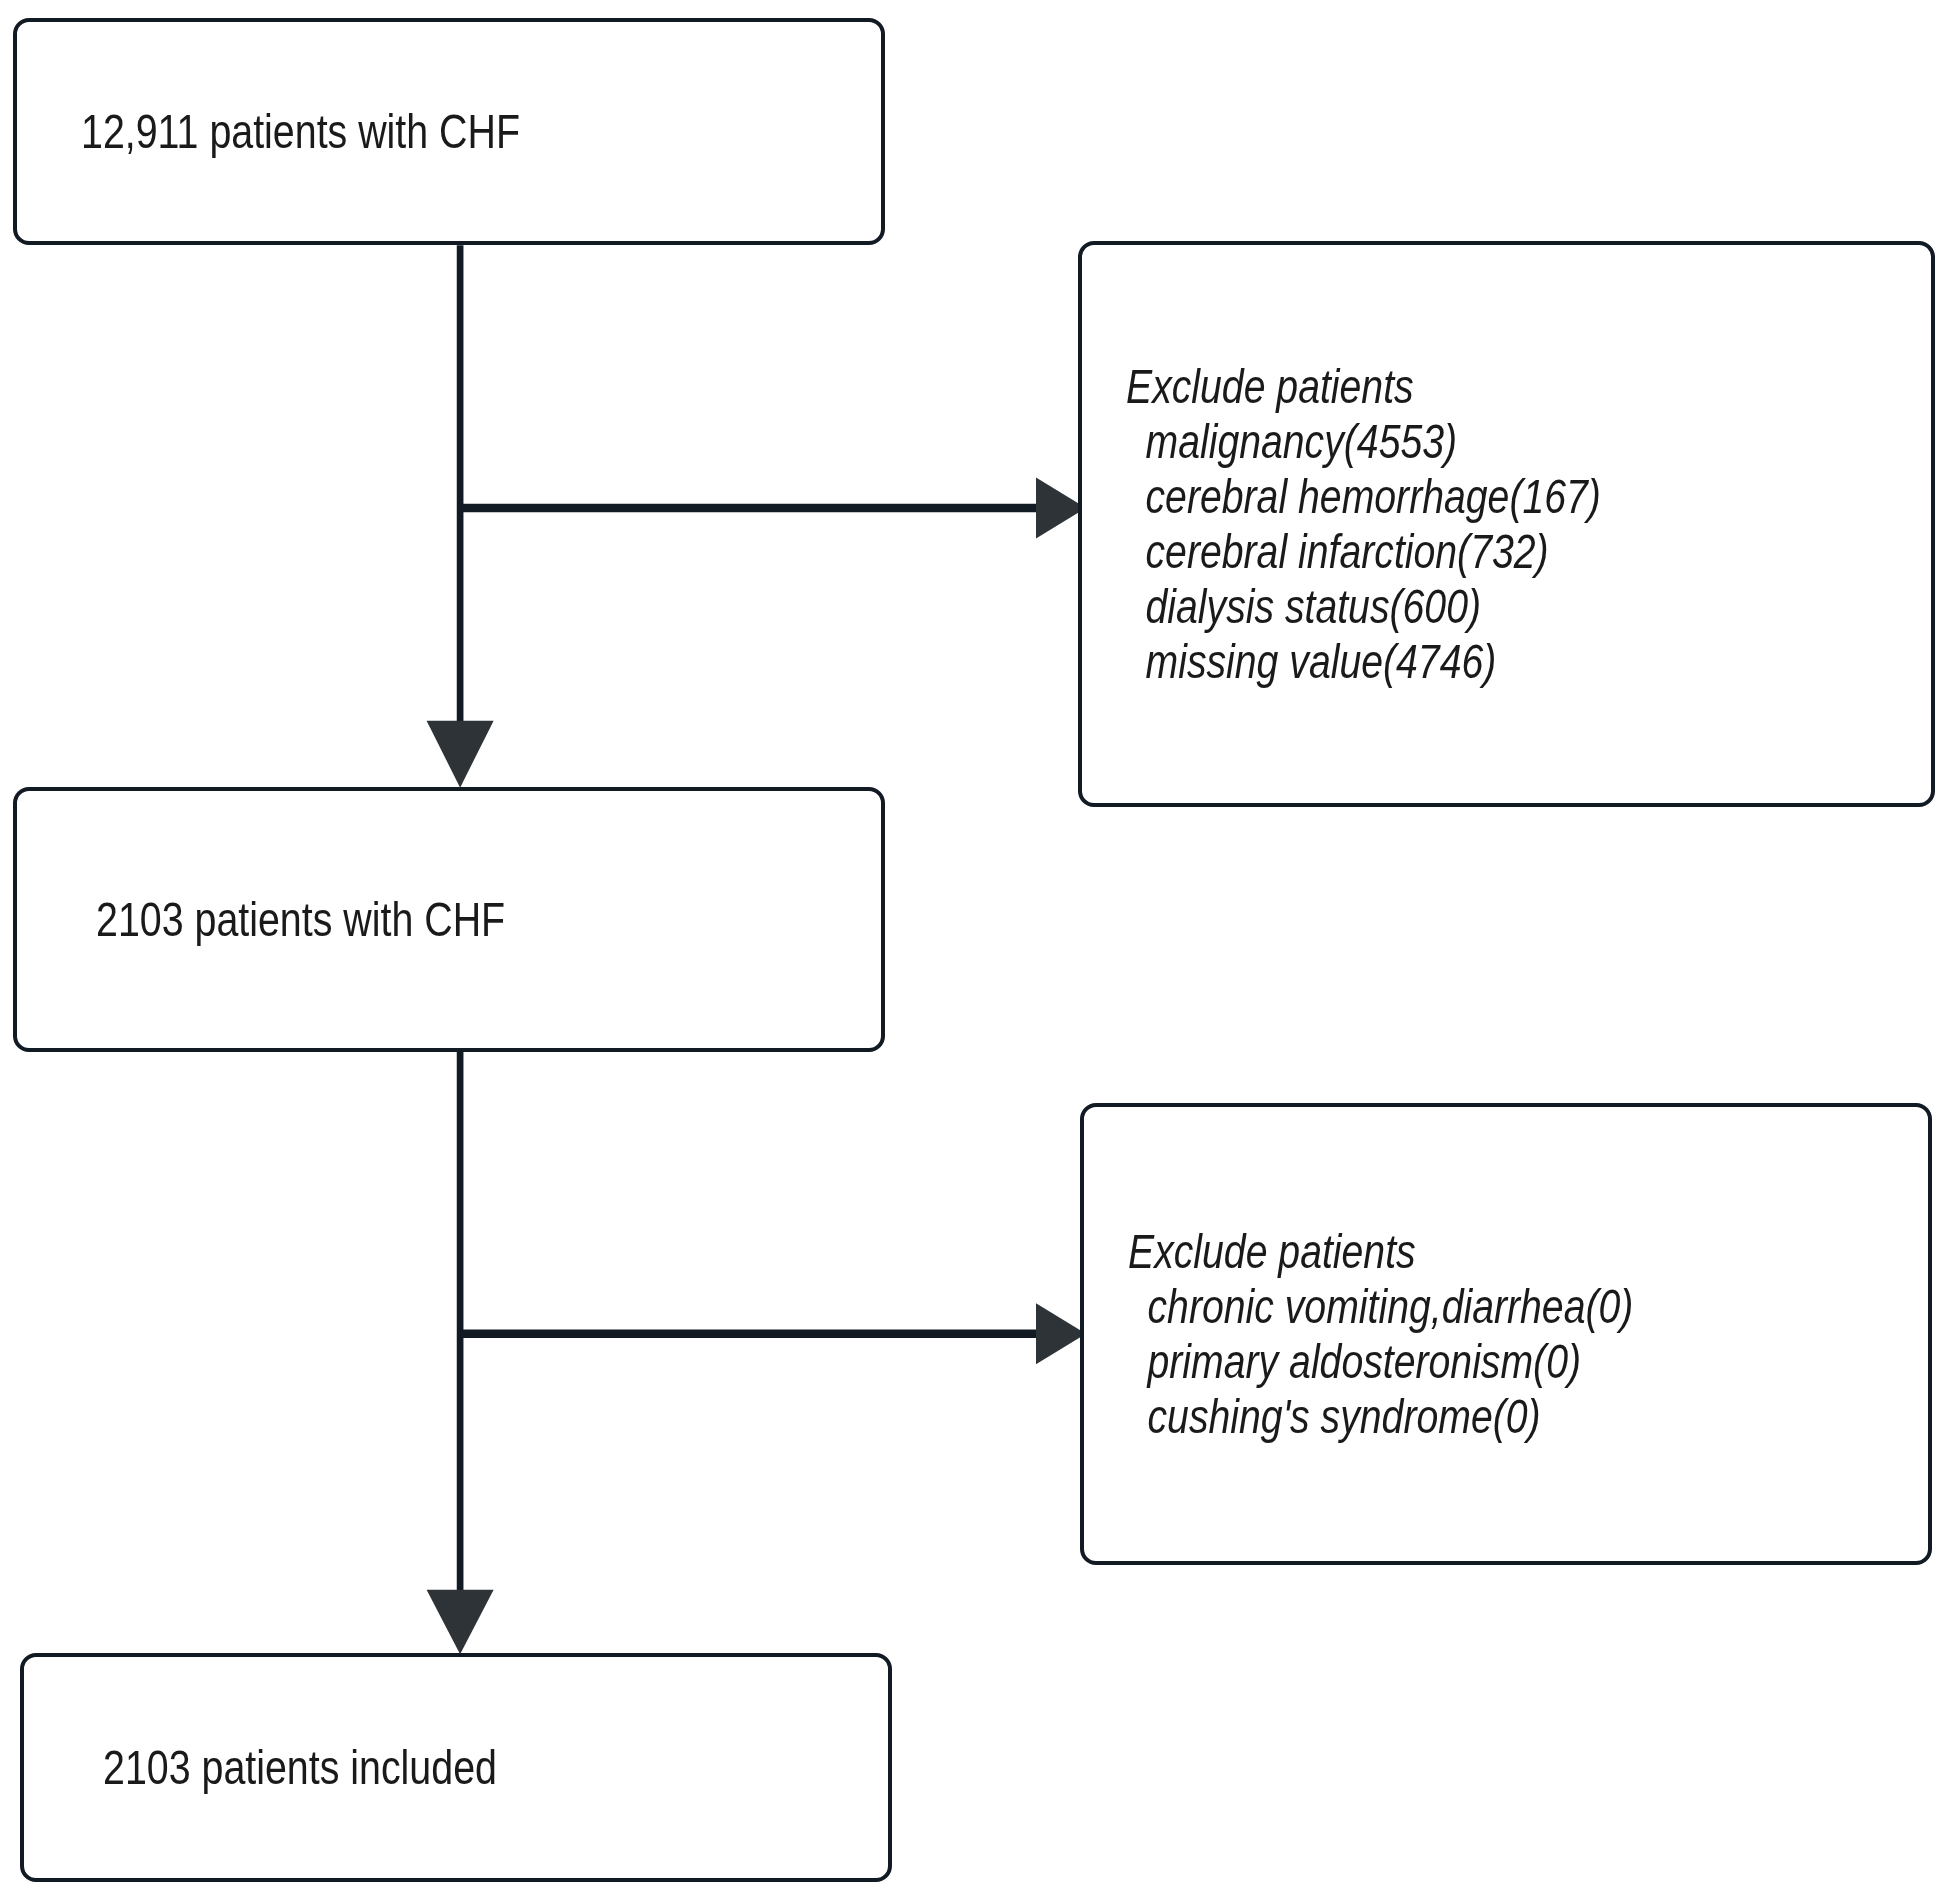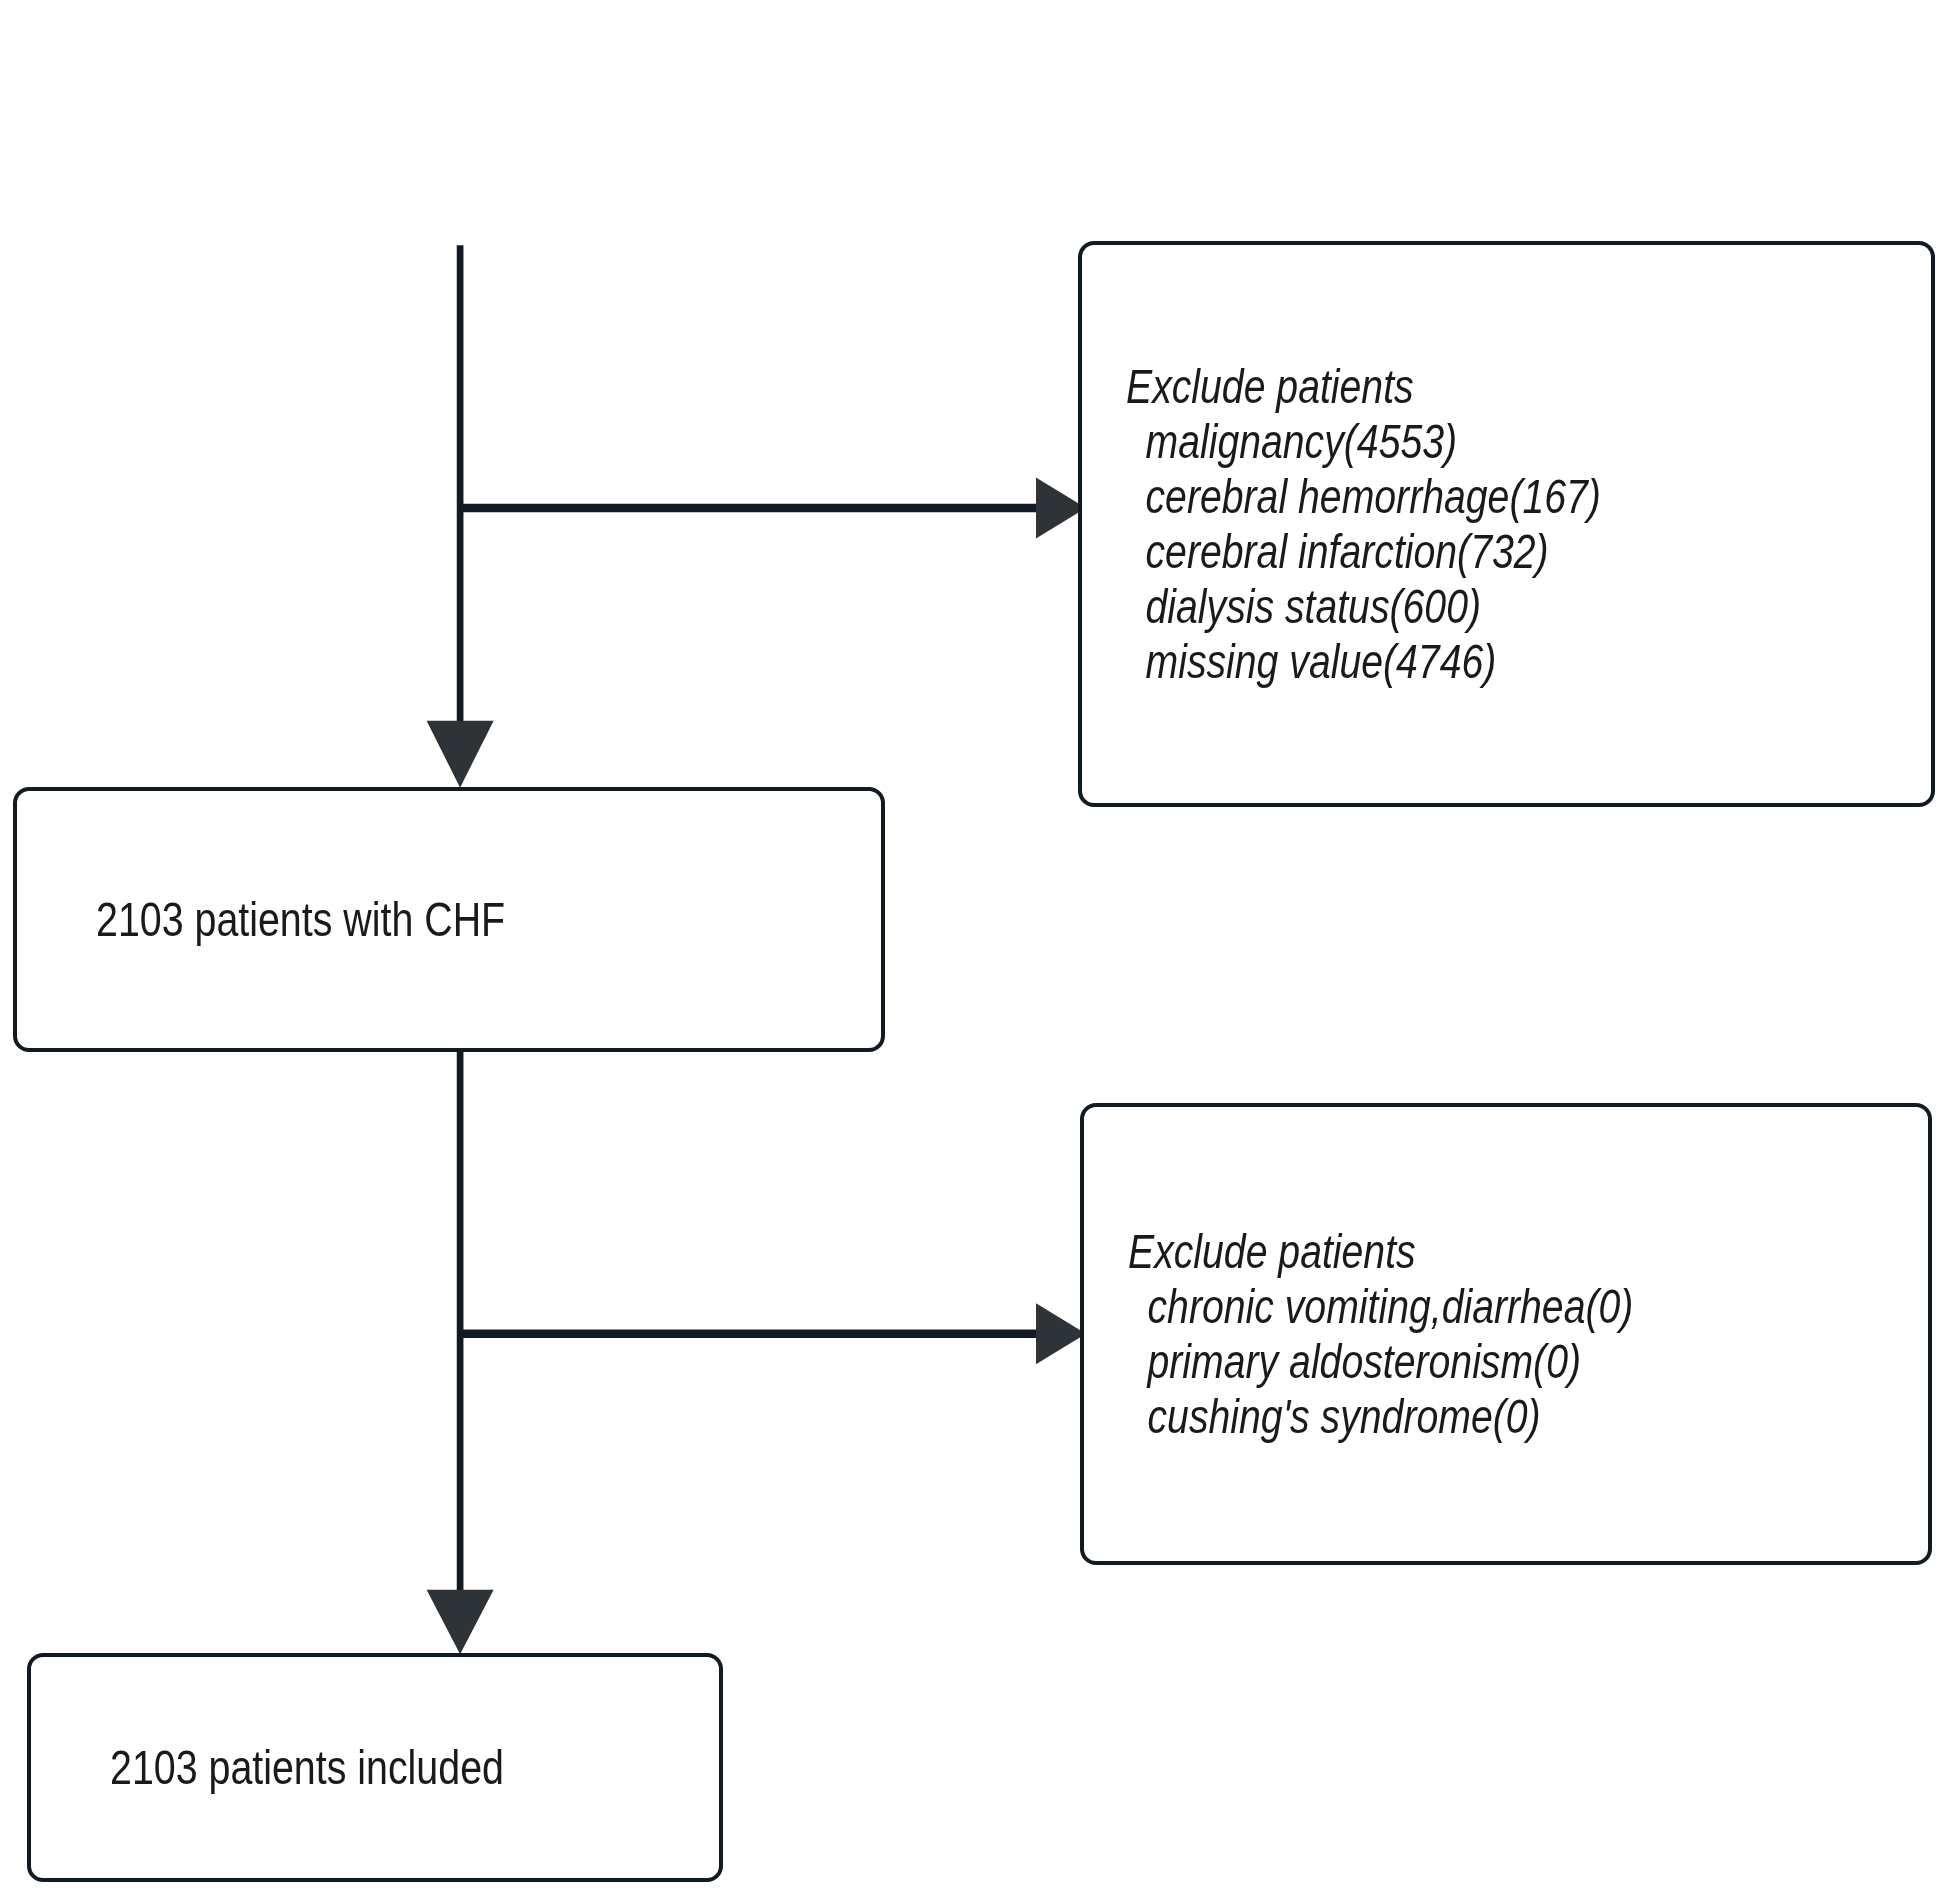--- a/index.html
+++ b/index.html
@@ -70,21 +70,21 @@
     font-family: "Liberation Sans Narrow", "Liberation Sans", "DejaVu Sans", sans-serif;
     transform: scaleX(0.80);
     transform-origin: left center;
     white-space: nowrap;
     padding-left: 24.4px;
   }
 
   
   #box-cohort-initial { left: 13.4px;   top: 18.3px;   width: 872px; height: 227px; }
   #box-cohort-mid     { left: 13.4px;   top: 787px; width: 872px; height: 265px; }
-  #box-cohort-final   { left: 27px;   top: 1653px; width: 696px; height: 229px; }
+  #box-cohort-final   { left: 20px;   top: 1653px; width: 872px; height: 229px; }
   #box-exclude-1      { left: 1078px; top: 241px;  width: 857px; height: 566px; }
   #box-exclude-2      { left: 1080px; top: 1103px; width: 852px; height: 462px; }
 
   #box-cohort-initial .node-text { margin-left: 64px; }
   #box-cohort-mid     .node-text { margin-left: 79px; }
   #box-cohort-final   .node-text { margin-left: 79px; }
   #box-exclude-1 .excl-list { margin-left: 44px; }
   #box-exclude-2 .excl-list { margin-left: 44px; }
 </style>
 </head>
@@ -108,20 +108,23 @@
       <line x1="755" y1="1668" x2="755" y2="2628" stroke="#121b23" stroke-width="11"></line>
       <polygon points="700,2608 810,2608 755,2714" fill="#2e3338"></polygon>
     </g>
 
     <g>
       <line x1="755" y1="2188" x2="1700" y2="2188" stroke="#121b23" stroke-width="14"></line>
       <polygon points="1700,2138 1700,2238 1782,2188" fill="#2e3338"></polygon>
     </g>
   </svg>
 
+  <div class="node-box single" id="box-cohort-initial">
+    <span class="node-text">12,911 patients with CHF</span>
+  </div>
 
   <div class="node-box single" id="box-cohort-mid">
     <span class="node-text">2103 patients with CHF</span>
   </div>
 
   <div class="node-box single" id="box-cohort-final">
     <span class="node-text">2103 patients included</span>
   </div>
 
   <div class="node-box" id="box-exclude-1">

